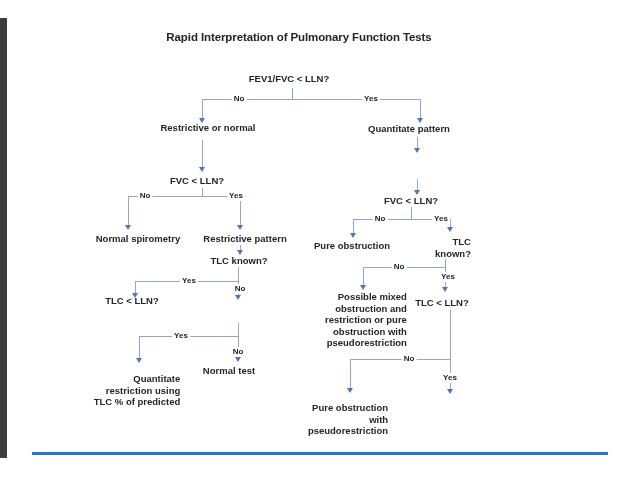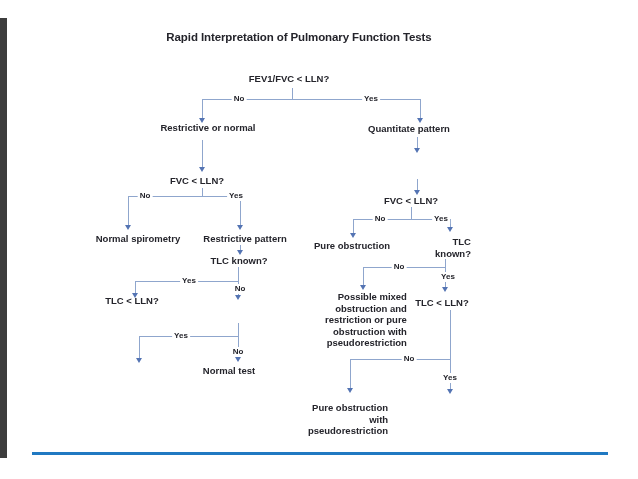--- a/index.html
+++ b/index.html
@@ -104,20 +104,23 @@
       <div class="arrow" style="left: 346.5px; top: 388px;"></div>
       <div class="arrow" style="left: 446.5px; top: 389px;"></div>
       <div class="node" style="left: 289px; top: 79px;">FEV1/FVC &lt; LLN?</div>
       <div class="node" style="left: 196px; top: 128px; margin-left: 12px;">Restrictive or normal</div>
       <div class="node" style="left: 409px; top: 129px;">Quantitate pattern</div>
       <div class="node" style="left: 197px; top: 181px;">FVC &lt; LLN?</div>
       <div class="node" style="left: 138px; top: 239px;">Normal spirometry</div>
       <div class="node" style="left: 245px; top: 239px;">Restrictive pattern</div>
       <div class="node" style="left: 239px; top: 261px;">TLC known?</div>
       <div class="node" style="left: 132px; top: 301px;">TLC &lt; LLN?</div>
+      <div class="node" style="left: 137px; top: 390px;">Quantitate
+restriction using
+TLC % of predicted</div>
       <div class="node" style="left: 229px; top: 371px;">Normal test</div>
       <div class="node" style="left: 411px; top: 201px;">FVC &lt; LLN?</div>
       <div class="node" style="left: 352px; top: 246px;">Pure obstruction</div>
       <div class="node" style="left: 453px; top: 247px;">TLC
 known?</div>
       <div class="node" style="left: 366px; top: 320px;">Possible mixed
 obstruction and
 restriction or pure
 obstruction with
 pseudorestriction</div>

